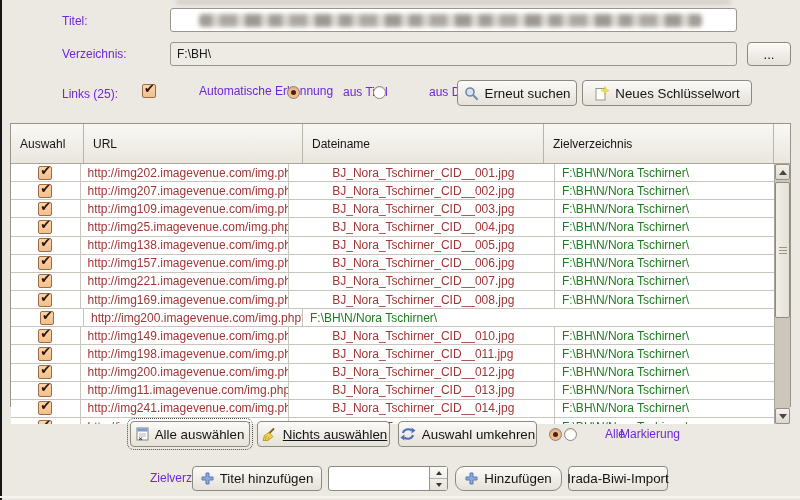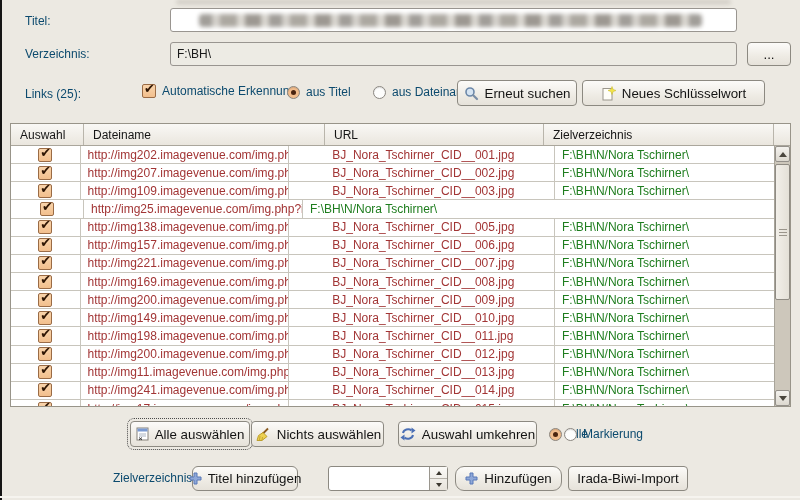--- a/index.html
+++ b/index.html
@@ -8,21 +8,21 @@
     position:relative;
     background:#ece9e2;
     font-family:"Liberation Sans","DejaVu Sans",sans-serif;
     font-size:12px;
     color:#1a1a1a;
   }
   .win-left-edge { position:absolute; left:0; top:0; width:2px; height:500px; background:#151515; }
   .win-bottom-edge { position:absolute; left:0; bottom:2px; width:100%; height:2px; background:#f6f4ef; }
 
   .abs { position:absolute; }
-  .label { color:#0c4a6e; white-space:nowrap; }
+  .label { color:#6d28d9; white-space:nowrap;margin-left:37px; }
 
   
   .field {
     background:#fff;
     border:1px solid #999590;
     border-radius:3px;
     height:24px;
     line-height:22px;
     padding:0 6px;
     overflow:hidden;
@@ -85,21 +85,21 @@
   }
   .ctl-row { display:flex; align-items:center; gap:6px; }
 
   
   .table {
     position:absolute; left:10px; top:123px; width:781px; height:284px;
     border:1px solid #989489;
     background:#fff;
   }
   .t-header {
-    display:flex; height:22px;
+    display:flex; height:40px;
     background:linear-gradient(#f9f8f5,#eae6de);
     border-bottom:1px solid #aaa69c;
     color:#151515;
   }
   .t-header .hc {
     display:flex; align-items:center;
     padding-left:9px;
     border-right:1px solid #b9b5ab;
     overflow:hidden; white-space:nowrap;
   }
@@ -206,35 +206,35 @@
 <button class="btn abs" style="left:457px; top:80px; width:120px;">
   <span class="icon">
     <svg width="15" height="15" viewBox="0 0 15 15">
         <circle cx="6" cy="6" r="4" fill="#d6e4f2" stroke="#6b87a8" stroke-width="1.6"></circle>
         <line x1="9.2" y1="9.2" x2="13" y2="13" stroke="#7a8ea6" stroke-width="2.2" stroke-linecap="round"></line>
       </svg>
   </span>
   <span>Erneut suchen</span>
 </button>
 
-<button class="btn abs" style="left:582px; top:80px; width:183px;">
+<button class="btn abs" style="left:582px; top:80px; width:170px;">
   <span class="icon">
     <svg width="15" height="15" viewBox="0 0 15 15">
         <rect x="2" y="2.5" width="9" height="11.5" fill="#fffef8" stroke="#9a968c"></rect>
         <polygon points="11,0.5 12.1,3.4 15,4.5 12.1,5.6 11,8.5 9.9,5.6 7,4.5 9.9,3.4" fill="#f2e34a" stroke="#c8b820" stroke-width="0.5"></polygon>
       </svg>
   </span>
   <span>Neues Schlüsselwort</span>
 </button>
 
 <div class="table">
   <div class="t-header">
     <div class="hc c-sel">Auswahl</div>
+    <div class="hc c-url">URL</div>
     <div class="hc c-file">Dateiname</div>
-    <div class="hc c-url">URL</div>
     <div class="hc c-dir">Zielverzeichnis</div>
     <div class="hc c-sbpad"></div>
   </div>
   <div class="t-bodywrap">
     <div class="t-rows">
   <div class="t-row">
     <div class="tc c-sel">
       <div class="cb">
               <span class="tick">✔</span>
             </div>
@@ -266,20 +266,21 @@
     <div class="tc c-dir cell-dir">F:\BH\N/Nora Tschirner\</div>
   </div>
 
   <div class="t-row">
     <div class="tc c-sel">
       <div class="cb">
               <span class="tick">✔</span>
             </div>
     </div>
     <div class="tc c-url cell-url">http://img25.imagevenue.com/img.php?im...</div>
+    <div class="tc c-file cell-file">BJ_Nora_Tschirner_CID__004.jpg</div>
     <div class="tc c-dir cell-dir">F:\BH\N/Nora Tschirner\</div>
   </div>
 
   <div class="t-row">
     <div class="tc c-sel">
       <div class="cb">
               <span class="tick">✔</span>
             </div>
     </div>
     <div class="tc c-url cell-url">http://img138.imagevenue.com/img.php?i...</div>
@@ -320,21 +321,20 @@
     <div class="tc c-dir cell-dir">F:\BH\N/Nora Tschirner\</div>
   </div>
 
   <div class="t-row">
     <div class="tc c-sel">
       <div class="cb">
               <span class="tick">✔</span>
             </div>
     </div>
     <div class="tc c-url cell-url">http://img200.imagevenue.com/img.php?i...</div>
-    <div class="tc c-file cell-file">BJ_Nora_Tschirner_CID__009.jpg</div>
     <div class="tc c-dir cell-dir">F:\BH\N/Nora Tschirner\</div>
   </div>
 
   <div class="t-row">
     <div class="tc c-sel">
       <div class="cb">
               <span class="tick">✔</span>
             </div>
     </div>
     <div class="tc c-url cell-url">http://img149.imagevenue.com/img.php?i...</div>
@@ -418,21 +418,21 @@
         <rect x="1.5" y="1.5" width="10" height="3" fill="#7a9ad2"></rect>
         <line x1="3" y1="7" x2="10" y2="7" stroke="#aab4c2"></line>
         <line x1="3" y1="9" x2="10" y2="9" stroke="#aab4c2"></line>
         <line x1="3" y1="10.5" x2="6" y2="13" stroke="#3c3c3c"></line>
         <line x1="6" y1="10.5" x2="3" y2="13" stroke="#3c3c3c"></line>
       </svg>
   </span>
   <span>Alle auswählen</span>
 </button>
 
-<button class="btn abs" style="left:251px; top:421px; width:133px;">
+<button class="btn abs" style="left:257px; top:421px; width:133px;text-decoration:underline;">
   <span class="icon">
     <svg width="17" height="15" viewBox="0 0 17 15">
         <line x1="14" y1="1.5" x2="8.5" y2="7" stroke="#8a5a20" stroke-width="1.8"></line>
         <polygon points="9,5.5 13,9.5 8,13.5 3,13.5 4.5,8.5" fill="#ecd052" stroke="#b89820" stroke-width="0.9"></polygon>
         <line x1="6" y1="9" x2="5.5" y2="13" stroke="#c8a830"></line>
         <line x1="8.5" y1="10" x2="8" y2="13" stroke="#c8a830"></line>
       </svg>
   </span>
   <span>Nichts auswählen</span>
 </button>
@@ -454,21 +454,21 @@
   <span class="label">Alle</span>
 </div>
 
 <div class="abs ctl-row" style="left:564px; top:427px;text-align:center;">
   <div class="radio"></div>
   <span class="label">Markierung</span>
 </div>
 
 <div class="abs label" style="left:113px; top:471px;">Zielverzeichnis:</div>
 
-<button class="btn abs small" style="left:192px; top:466px; width:106px;border-radius:6px;">
+<button class="btn abs small" style="left:192px; top:466px; width:130px;">
   <span class="icon">
     <svg width="13" height="13" viewBox="0 0 13 13">
         <path d="M5 1 h3 v4 h4 v3 h-4 v4 h-3 v-4 h-4 v-3 h4 z" fill="#8fa8d8" stroke="#5878b8"></path>
       </svg>
   </span>
   <span>Titel hinzufügen</span>
 </button>
 
 <div class="spinner" style="left:328px; top:466px;">
   <div class="spin-val"></div>
@@ -484,17 +484,17 @@
 
 <button class="btn abs small" style="left:455px; top:466px; width:107px;border-radius:9px;">
   <span class="icon">
     <svg width="13" height="13" viewBox="0 0 13 13">
         <path d="M5 1 h3 v4 h4 v3 h-4 v4 h-3 v-4 h-4 v-3 h4 z" fill="#8fa8d8" stroke="#5878b8"></path>
       </svg>
   </span>
   <span>Hinzufügen</span>
 </button>
 
-<button class="btn abs small" style="left:568px; top:466px; width:120px;">
+<button class="btn abs small" style="left:568px; top:466px; width:100px;">
   <span>Irada-Biwi-Import</span>
 </button>
 
 <div class="win-bottom-edge"></div>
 
 </body></html>

